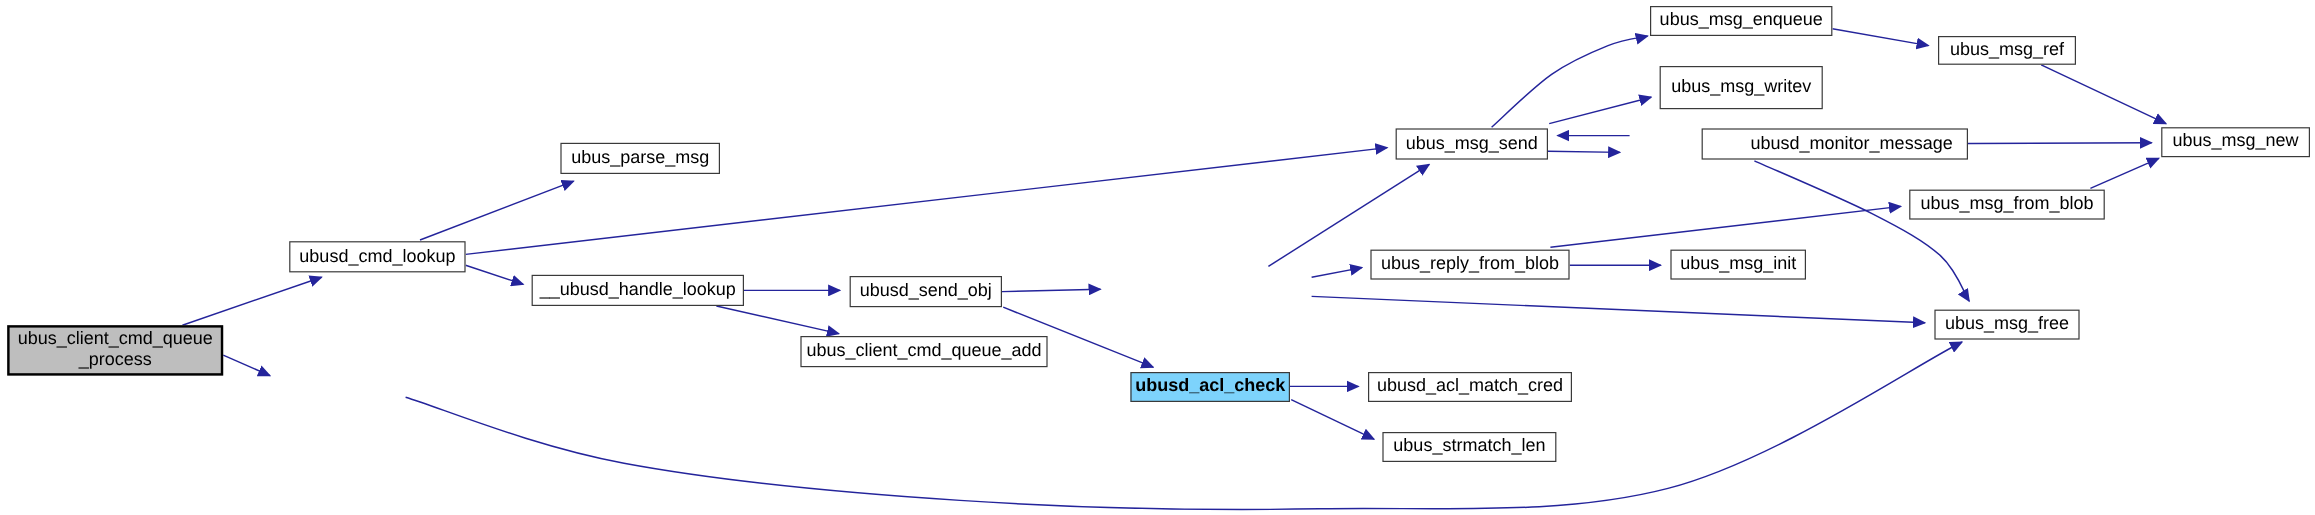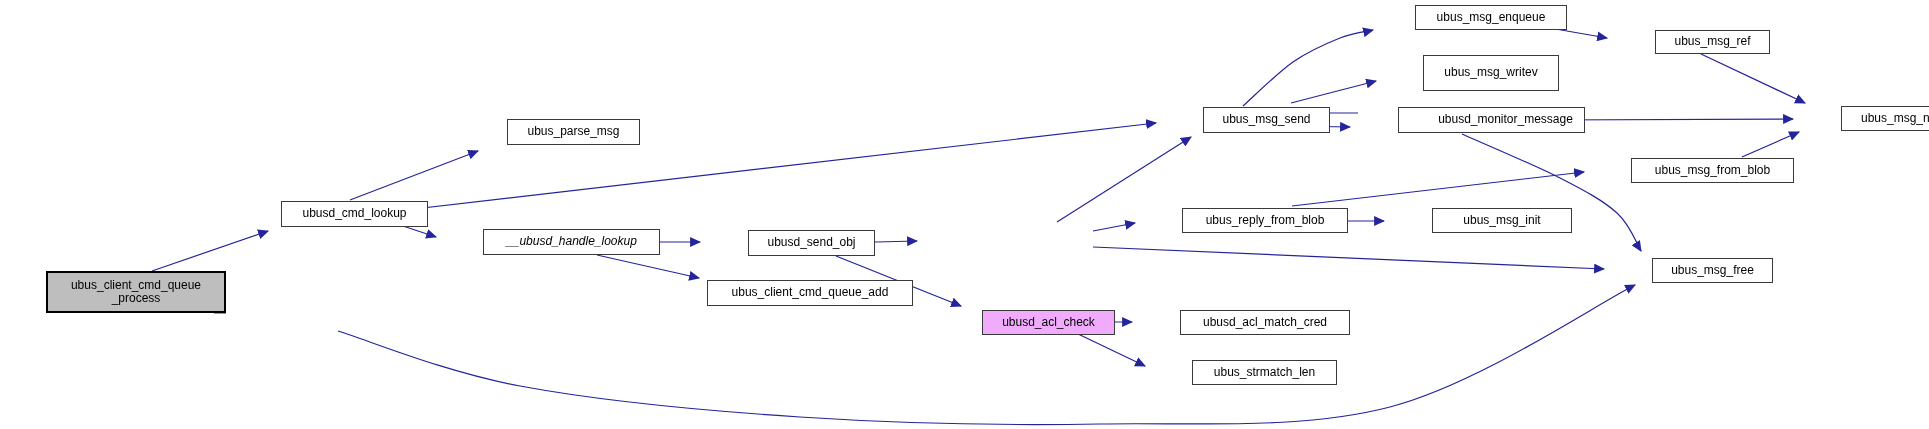--- a/index.html
+++ b/index.html
@@ -3,23 +3,23 @@
 <meta charset="utf-8">
 <style>
   html,body{margin:0;padding:0;background:#fff;}
   #graph{
     position:relative;width:1929px;height:429px;background:#ffffff;
     font-family:"Liberation Sans",sans-serif;overflow:hidden;
   }
   #edges{position:absolute;left:0;top:0;}
   .node{
     position:absolute;display:flex;align-items:center;justify-content:center;
-    text-align:center;font-size:12px;line-height:1.12;color:#000;
+    text-align:center;font-size:15px;line-height:1.12;color:#000;
     background:#ffffff;border:1px solid #3a3a3a;box-sizing:border-box;
-    white-space:pre-line;cursor:pointer;z-index:2;margin-left:40px;
+    white-space:pre-line;cursor:pointer;z-index:2;
   }
   .node.highlight{background:#bebebe;border:2px solid #000000;cursor:default;}
 </style>
 </head>
 <body>
 
 <div id="graph" style="background: rgb(255, 255, 255);">
     <svg id="edges" width="1929" height="429">
       <defs>
         <marker id="arrow" viewBox="0 0 10 9" refX="9" refY="4.5" markerWidth="11" markerHeight="10" markerUnits="userSpaceOnUse" orient="auto">
@@ -50,29 +50,29 @@
       <path d="M1462,134 C1478.3333333333333,141.33333333333334 1534.1666666666667,164.83333333333334 1560,178 C1585.8333333333333,191.16666666666666 1603.5,200.83333333333334 1617,213 C1630.5,225.16666666666666 1637,244.66666666666666 1641,251" fill="none" stroke="#24249b" stroke-width="1.2" marker-end="url(#arrow)"></path>
       <path d="M1527,24 L1607,38" fill="none" stroke="#24249b" stroke-width="1.2" marker-end="url(#arrow)"></path>
       <path d="M1701,54 L1805,103" fill="none" stroke="#24249b" stroke-width="1.2" marker-end="url(#arrow)"></path>
       <path d="M1742,157 L1799,132" fill="none" stroke="#24249b" stroke-width="1.2" marker-end="url(#arrow)"></path>
       <path d="M338,331 C368.3333333333333,340.1666666666667 443,371.6666666666667 520,386 C597,400.3333333333333 703.3333333333334,410.6666666666667 800,417 C896.6666666666666,423.3333333333333 1001.6666666666666,425.6666666666667 1100,424 C1198.3333333333333,422.3333333333333 1300.8333333333333,430.1666666666667 1390,407 C1479.1666666666667,383.8333333333333 1594.1666666666667,305.3333333333333 1635,285" fill="none" stroke="#24249b" stroke-width="1.2" marker-end="url(#arrow)"></path>
     </svg>
     <div class="node highlight" style="left: 6px; top: 271px; width: 180px; height: 42px; border-color: rgb(0, 0, 0); background: rgb(190, 190, 190);">ubus_client_cmd_queue
 _process</div>
     <div class="node" style="left: 241px; top: 201px; width: 147px; height: 26px; border-color: rgb(58, 58, 58); background: rgb(255, 255, 255);">ubusd_cmd_lookup</div>
     <div class="node" style="left: 467px; top: 119px; width: 133px; height: 26px; border-color: rgb(58, 58, 58); background: rgb(255, 255, 255);">ubus_parse_msg</div>
-    <div class="node" style="left: 443px; top: 229px; width: 177px; height: 26px; border-color: rgb(58, 58, 58); background: rgb(255, 255, 255); font-style: italic;">__ubusd_handle_lookup</div>
+    <div class="node" style="left: 443px; top: 229px; width: 177px; height: 26px; border-color: rgb(58, 58, 58); background: rgb(255, 255, 255);">__ubusd_handle_lookup</div>
     <div class="node" style="left: 708px; top: 230px; width: 127px; height: 26px; border-color: rgb(58, 58, 58); background: rgb(255, 255, 255);">ubusd_send_obj</div>
     <div class="node" style="left: 667px; top: 280px; width: 206px; height: 26px; border-color: rgb(58, 58, 58); background: rgb(255, 255, 255);">ubus_client_cmd_queue_add</div>
-    <div class="node" style="left: 942px; top: 310px; width: 133px; height: 25px; border-color: rgb(58, 58, 58); background: #f0abfc;">ubusd_acl_check</div>
+    <div class="node" style="left: 942px; top: 310px; width: 133px; height: 25px; border-color: rgb(58, 58, 58); background: #7dd3fc; font-weight: bold;">ubusd_acl_check</div>
     <div class="node" style="left: 1140px; top: 310px; width: 170px; height: 25px; border-color: rgb(58, 58, 58); background: rgb(255, 255, 255);">ubusd_acl_match_cred</div>
     <div class="node" style="left: 1142px; top: 208px; width: 166px; height: 25px; border-color: rgb(58, 58, 58); background: rgb(255, 255, 255);">ubus_reply_from_blob</div>
     <div class="node" style="left: 1152px; top: 360px; width: 145px; height: 25px; border-color: rgb(58, 58, 58); background: rgb(255, 255, 255);">ubus_strmatch_len</div>
-    <div class="node" style="left: 1392px; top: 208px; width: 140px; height: 25px; border-color: rgb(58, 58, 58); background: rgb(255, 255, 255);">ubus_msg_init</div>
+    <div class="node" style="left: 1392px; top: 208px; width: 113px; height: 25px; border-color: rgb(58, 58, 58); background: rgb(255, 255, 255);">ubus_msg_init</div>
     <div class="node" style="left: 1163px; top: 107px; width: 127px; height: 26px; border-color: rgb(58, 58, 58); background: rgb(255, 255, 255);">ubus_msg_send</div>
     <div class="node" style="left: 1375px; top: 5px; width: 152px; height: 25px; border-color: rgb(58, 58, 58); background: rgb(255, 255, 255);">ubus_msg_enqueue</div>
     <div class="node" style="left: 1383px; top: 55px; width: 136px; height: 36px; border-color: rgb(58, 58, 58); background: rgb(255, 255, 255);">ubus_msg_writev</div>
-    <div class="node" style="left: 1358px; top: 107px; width: 187px; height: 26px; border-color: rgb(58, 58, 58); background: rgb(255, 255, 255); padding-left: 28px;">ubusd_monitor_message</div>
+    <div class="node" style="left: 1418px; top: 107px; width: 222px; height: 26px; border-color: rgb(58, 58, 58); background: rgb(255, 255, 255); padding-left: 28px;">ubusd_monitor_message</div>
     <div class="node" style="left: 1615px; top: 30px; width: 115px; height: 24px; border-color: rgb(58, 58, 58); background: rgb(255, 255, 255);">ubus_msg_ref</div>
     <div class="node" style="left: 1801px; top: 106px; width: 124px; height: 25px; border-color: rgb(58, 58, 58); background: rgb(255, 255, 255);">ubus_msg_new</div>
     <div class="node" style="left: 1591px; top: 158px; width: 163px; height: 25px; border-color: rgb(58, 58, 58); background: rgb(255, 255, 255);">ubus_msg_from_blob</div>
     <div class="node" style="left: 1612px; top: 258px; width: 121px; height: 25px; border-color: rgb(58, 58, 58); background: rgb(255, 255, 255);">ubus_msg_free</div>
   </div>
 
 </body></html>

